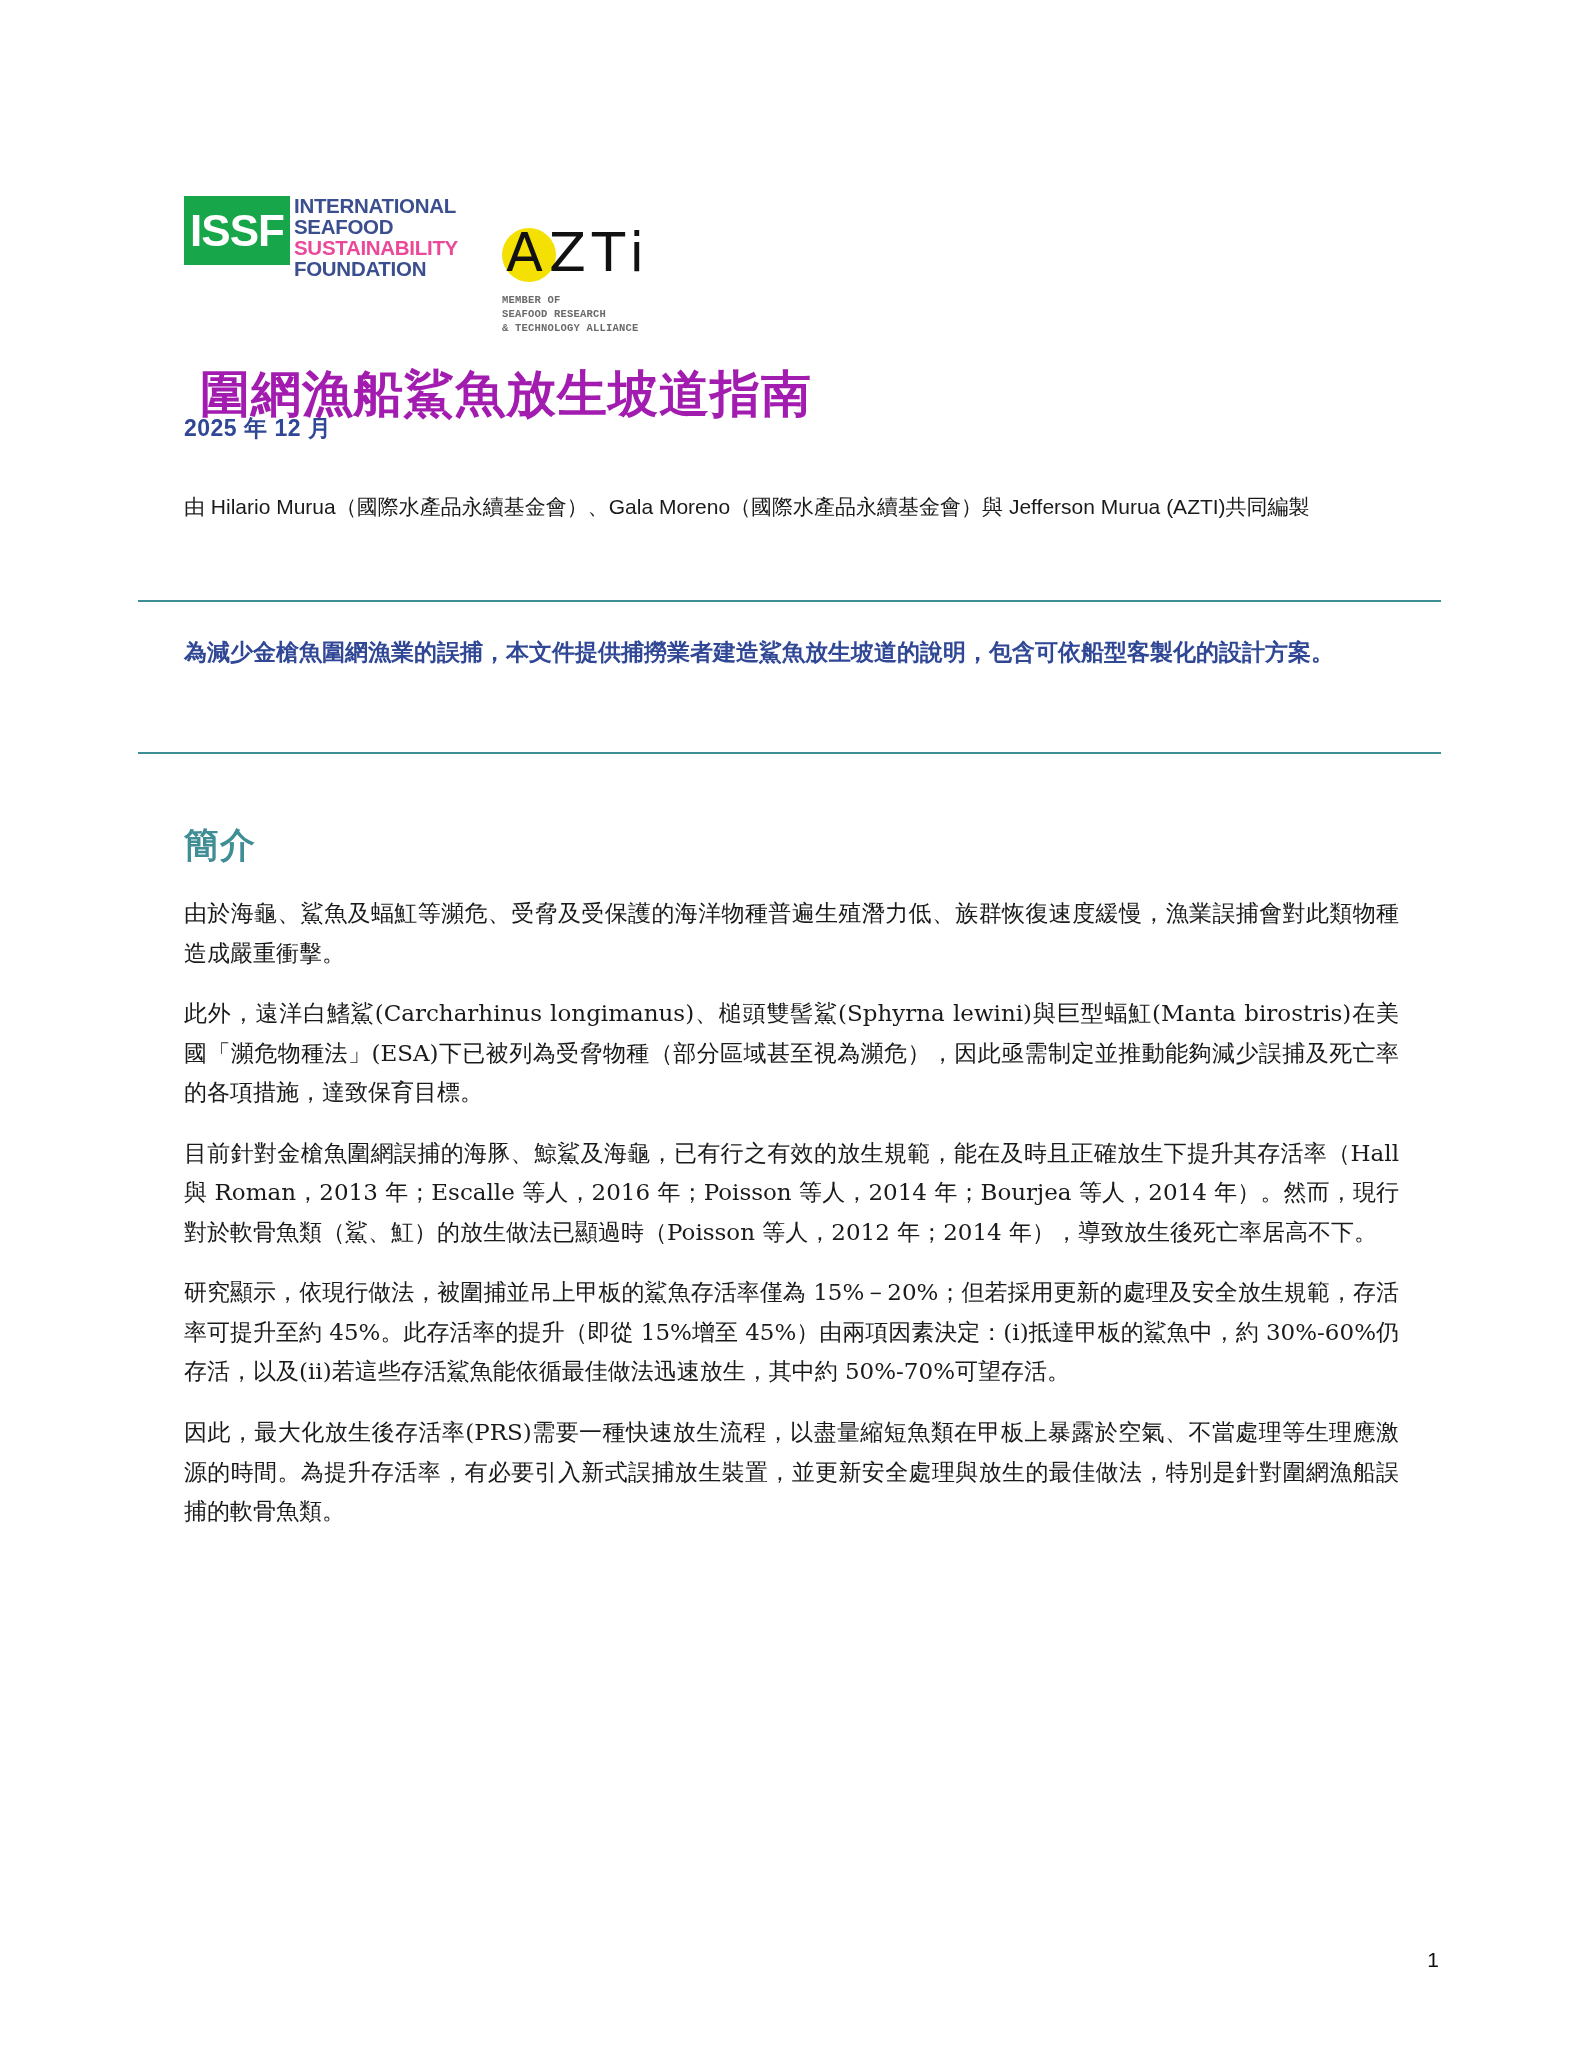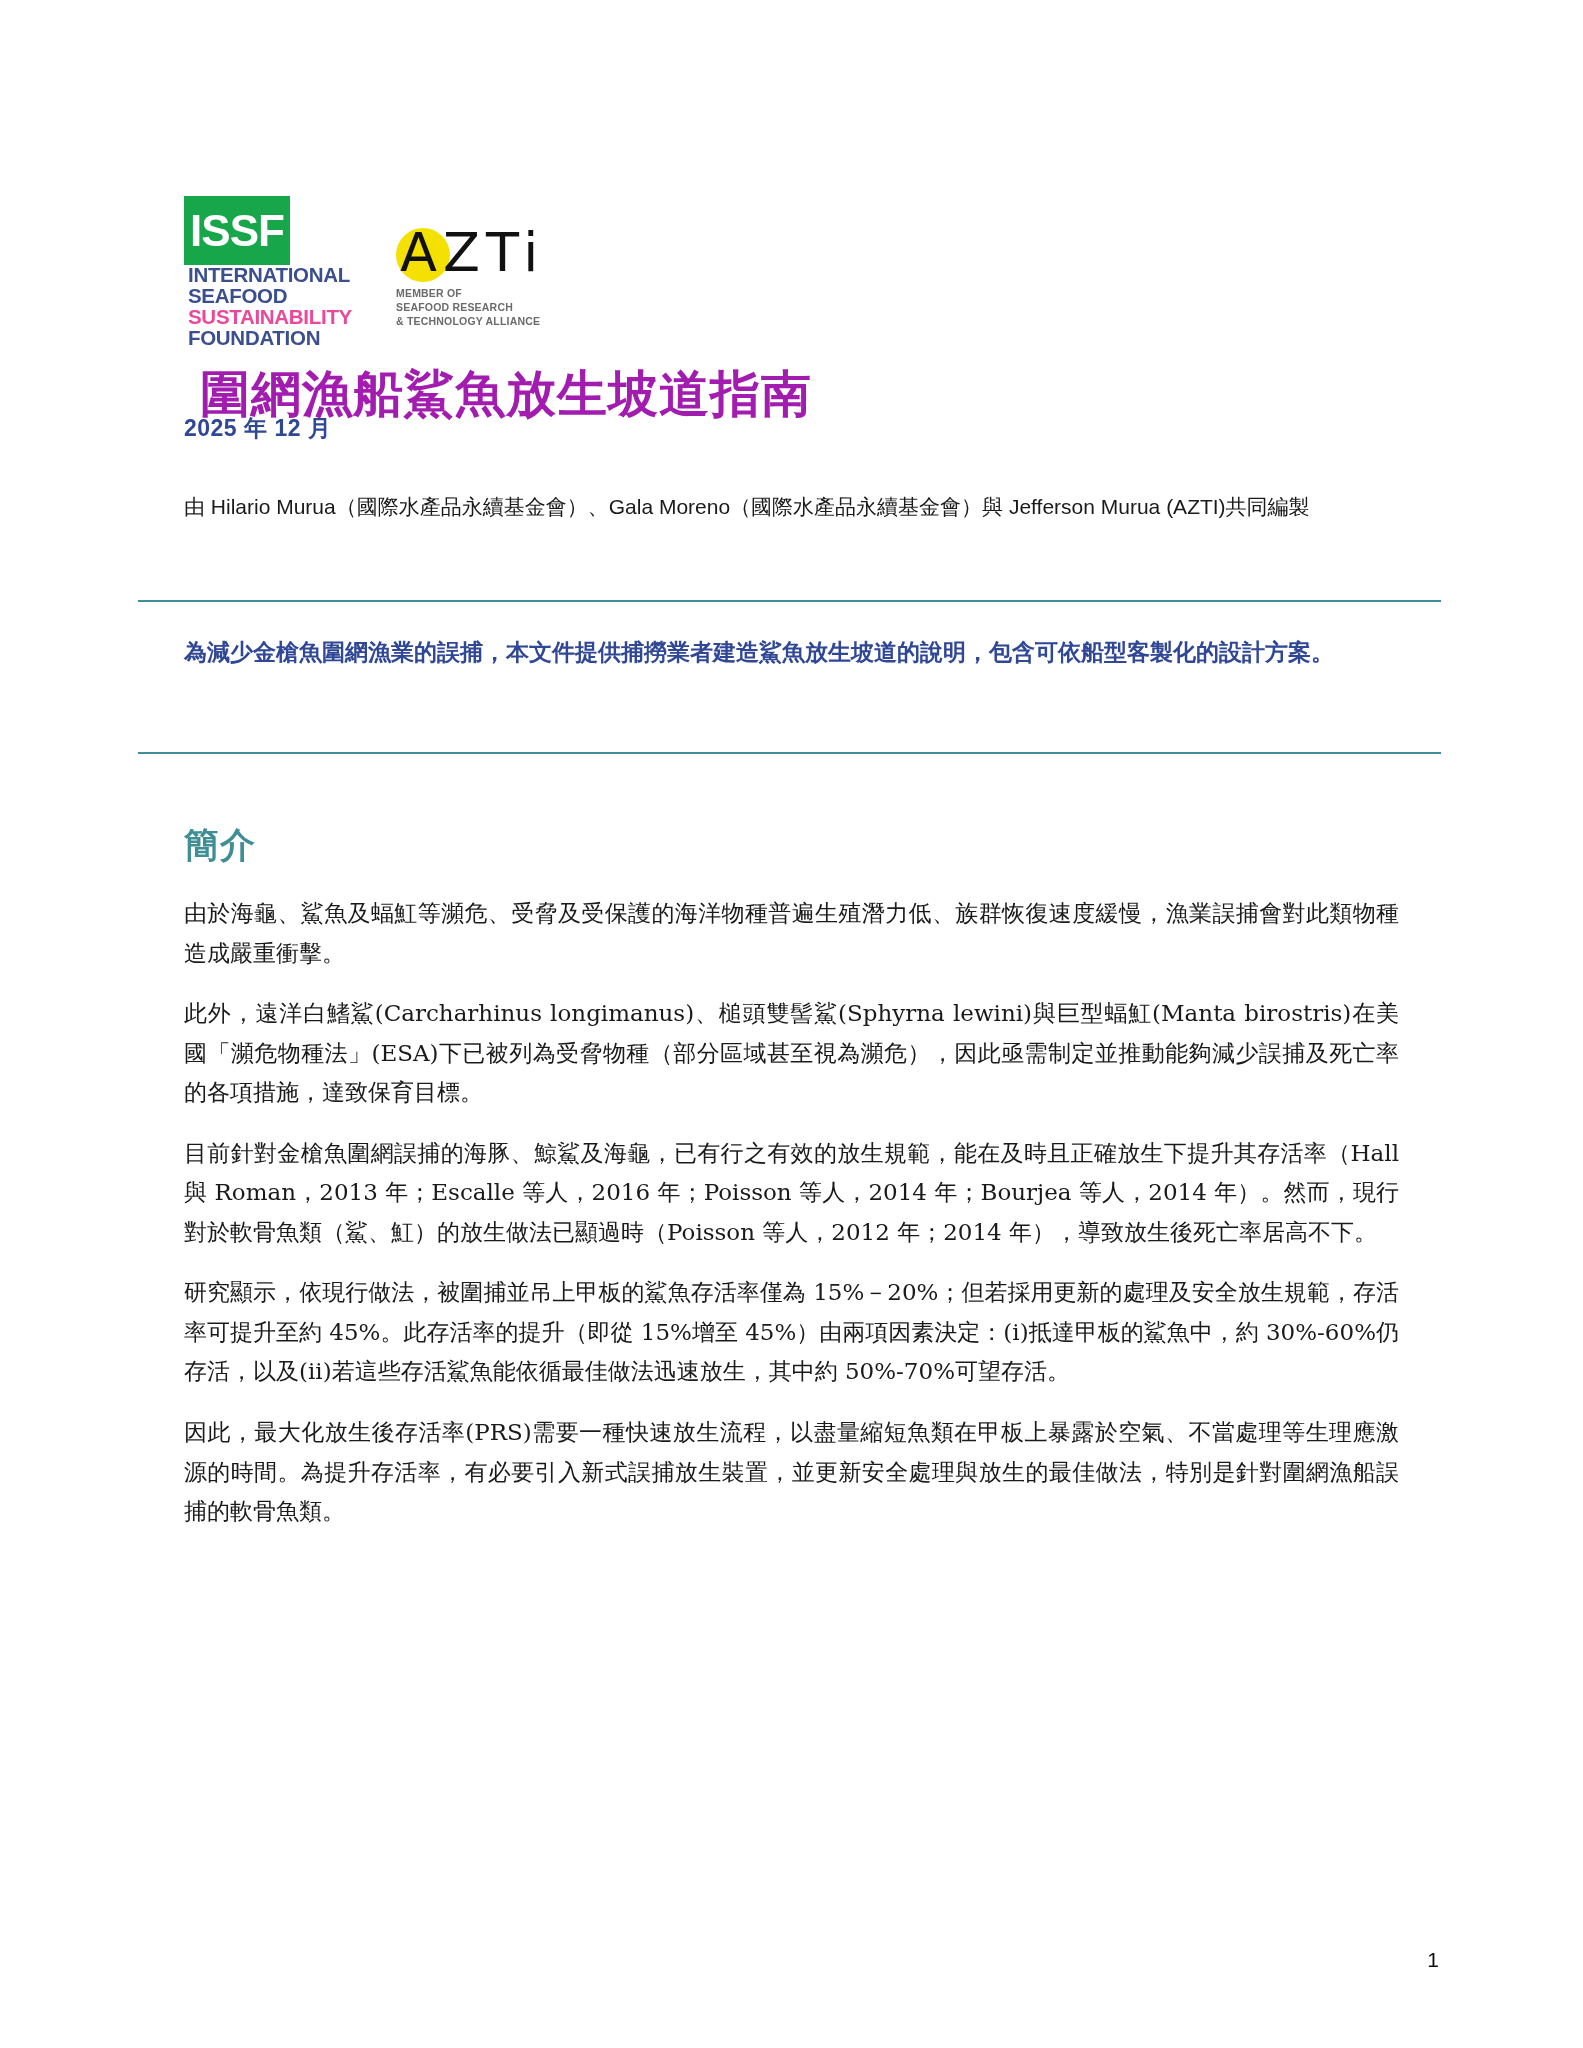--- a/index.html
+++ b/index.html
@@ -26,21 +26,20 @@
     left: 184px;
     top: 196px;
     display: flex;
     align-items: flex-start;
     gap: 44px;
     height: 110px;
   }
   .issf-logo {
     display: flex;
     align-items: flex-start;
-    flex-direction: column;
   }
   .issf-mark {
     background: #18a64a;
     width: 106px;
     height: 69px;
     display: flex;
     align-items: center;
     justify-content: center;
     flex: none;
   }
@@ -90,25 +89,25 @@
     left: 4px;
     top: -2px;
     font-size: 54px;
     line-height: 58px;
     color: #111111;
     font-family: "DejaVu Sans", sans-serif;
     letter-spacing: 6px;
     font-weight: 400;
   }
   .azti-sub {
-    margin-top: 3px;
+    margin-top: 10px;
     font-size: 10.5px;
     line-height: 1.32;
     color: #6b6b6b;
-    font-family: Liberation Sans, sans-serif;
+    font-family: Liberation Mono, monospace;
     letter-spacing: 0.2px;
     font-weight: 600;
   }
 
   
   .doc-title {
     position: absolute;
     left: 184px;
     top: 330px;
     font-size: 50px;

